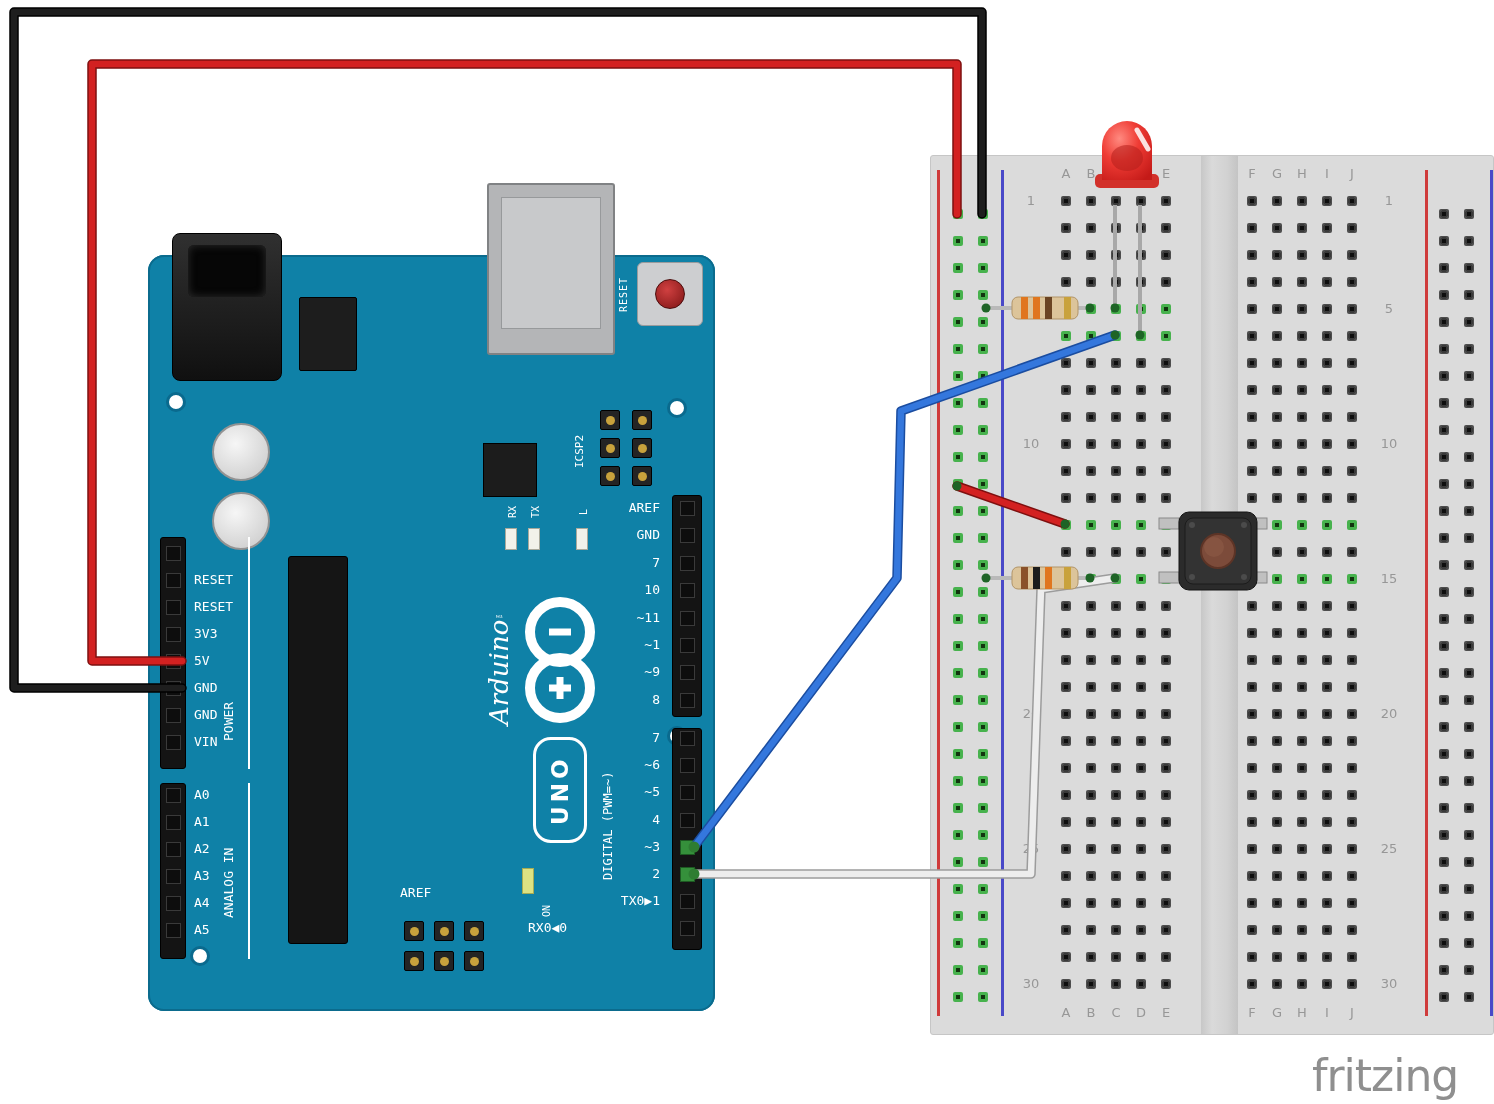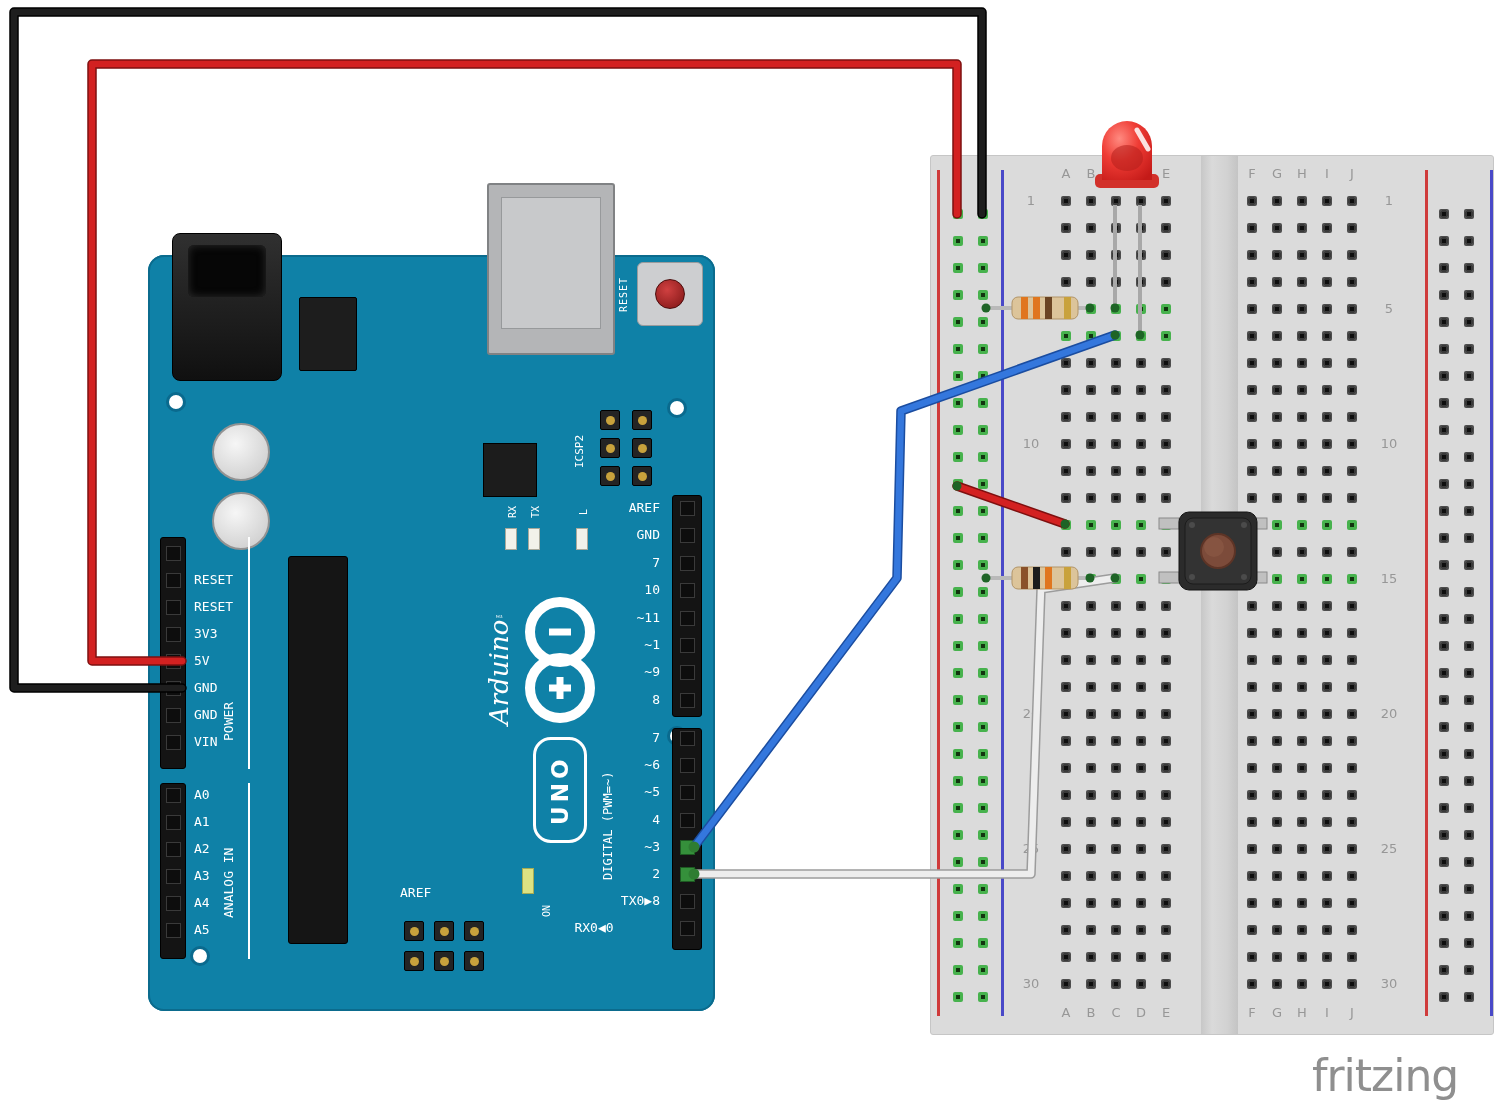--- a/index.html
+++ b/index.html
@@ -636,23 +636,23 @@
     <div class="pinlabel" style="position: absolute; left: 380px; top: 502px; width: 132px; height: 16px; text-align: right;">~6</div>
     <div class="socket" style="position: absolute; left: 532px; top: 530px;"></div>
     <div class="pinlabel" style="position: absolute; left: 380px; top: 529px; width: 132px; height: 16px; text-align: right;">~5</div>
     <div class="socket" style="position: absolute; left: 532px; top: 558px;"></div>
     <div class="pinlabel" style="position: absolute; left: 380px; top: 557px; width: 132px; height: 16px; text-align: right;">4</div>
     <div class="socket green" style="position: absolute; left: 532px; top: 585px;"></div>
     <div class="pinlabel" style="position: absolute; left: 380px; top: 584px; width: 132px; height: 16px; text-align: right;">~3</div>
     <div class="socket green" style="position: absolute; left: 532px; top: 612px;"></div>
     <div class="pinlabel" style="position: absolute; left: 380px; top: 611px; width: 132px; height: 16px; text-align: right;">2</div>
     <div class="socket" style="position: absolute; left: 532px; top: 639px;"></div>
-    <div class="pinlabel" style="position: absolute; left: 380px; top: 638px; width: 132px; height: 16px; text-align: right;">TX0▶8</div>
+    <div class="pinlabel" style="position: absolute; left: 380px; top: 638px; width: 132px; height: 16px; text-align: right;">TX0▶1</div>
     <div class="socket" style="position: absolute; left: 532px; top: 666px;"></div>
-    <div class="pinlabel" style="position: absolute; left: 380px; top: 665px; width: 132px; height: 16px; text-align: center;">RX0◀0</div>
+    <div class="pinlabel" style="position: absolute; left: 380px; top: 665px; width: 132px; height: 16px; text-align: left;">RX0◀0</div>
     <div class="goldpin" style="position: absolute; left: 452px; top: 155px;">
       <div class="goldcore"></div>
     </div>
     <div class="goldpin" style="position: absolute; left: 452px; top: 183px;">
       <div class="goldcore"></div>
     </div>
     <div class="goldpin" style="position: absolute; left: 452px; top: 211px;">
       <div class="goldcore"></div>
     </div>
     <div class="goldpin" style="position: absolute; left: 484px; top: 155px;">

